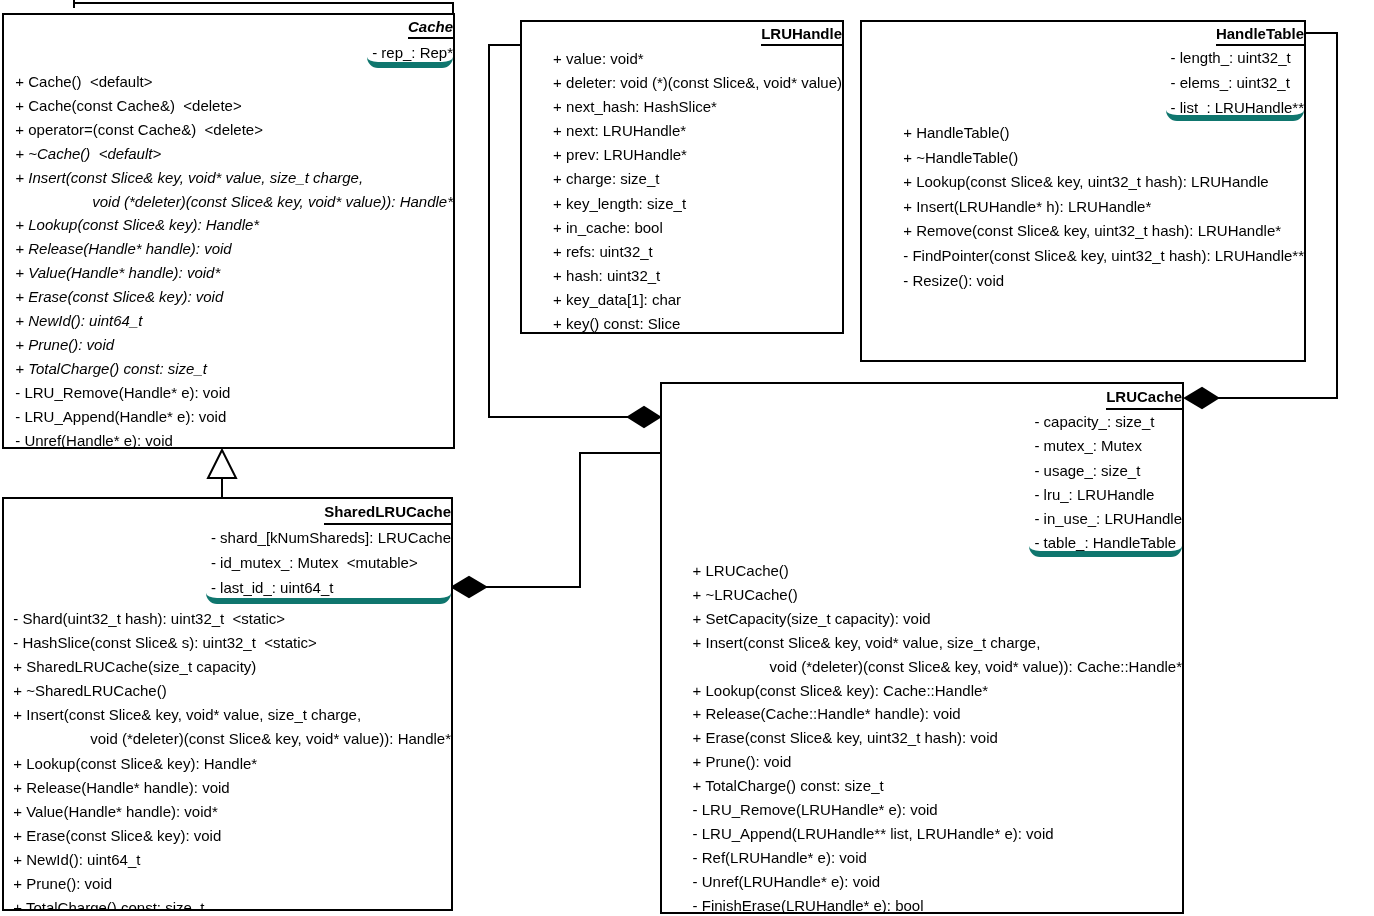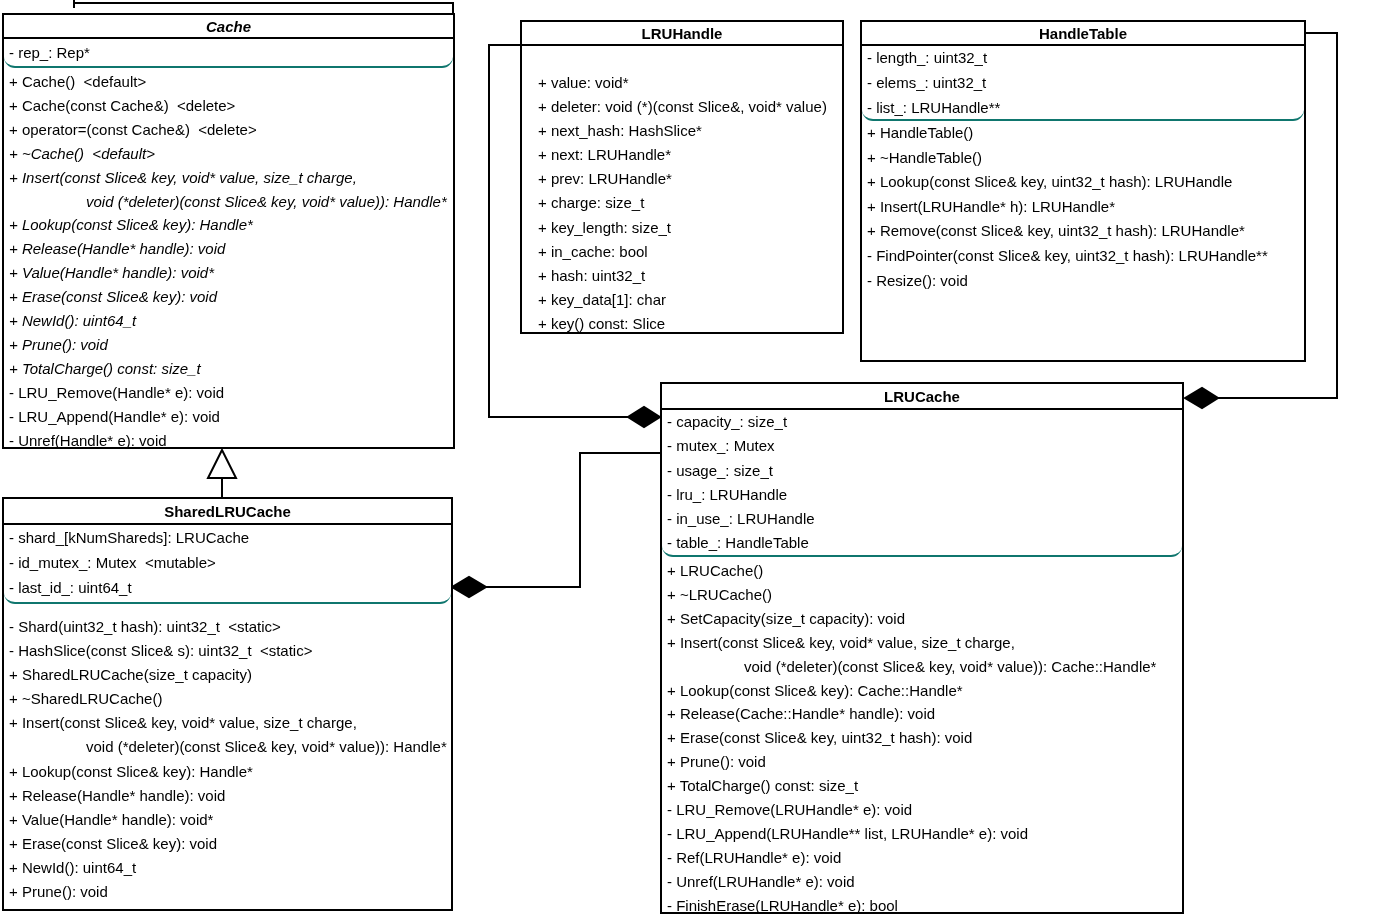--- a/index.html
+++ b/index.html
@@ -12,73 +12,74 @@
     color: #000000;
     overflow: hidden;
   }
   .uml-class {
     position: absolute;
     background: #ffffff;
     border: 2px solid #000000;
     box-sizing: border-box;
     display: flex;
     flex-direction: column;
+    align-items: flex-end;
   }
   .uml-title {
     font-weight: bold;
     font-size: 15px;
     text-align: center;
     border-bottom: 2px solid #000000;
     flex: 0 0 auto;
     display: flex;
     align-items: center;
     justify-content: center;
     box-sizing: border-box;
   }
   .abstract .uml-title { font-style: italic; }
   .uml-compartment {
     box-sizing: border-box;
     overflow: hidden;
     flex: 0 0 auto;
   }
   .uml-compartment.grow { flex: 1 1 auto; }
-  .uml-compartment.divider { border-bottom: 2px solid #0f766e; border-radius: 11px; }
+  .uml-compartment.divider { border-bottom: 6px solid #0f766e; border-radius: 11px; }
   .uml-row {
     font-size: 15px;
     white-space: pre;
     padding-left: 5px;
   }
   .uml-row.it { font-style: italic; }
   .uml-row.cont { padding-left: 82px; }
 
   
   #class-cache          { left: 2px;   top: 13px;  width: 453px; height: 436px; }
   #class-cache .uml-title { height: 24px; }
   #class-cache .attrs   { height: 29px; }
   #class-cache .attrs .uml-row { line-height: 27px; }
   #class-cache .methods .uml-row { line-height: 23.9px; }
   #class-cache .methods { padding-top: 2px; }
 
-  #class-lruhandle      { left: 520px; top: 20px;  width: 324px; height: 314px; gap: 24px; }
+  #class-lruhandle      { left: 520px; top: 20px;  width: 324px; height: 314px; }
   #class-lruhandle .uml-title { height: 24px; }
   #class-lruhandle .attrs .uml-row { line-height: 24.1px; padding-left: 16px; }
   #class-lruhandle .attrs { padding-top: 1px; }
 
   #class-handletable    { left: 860px; top: 20px;  width: 446px; height: 342px; }
   #class-handletable .uml-title { height: 24px; }
   #class-handletable .attrs { height: 75px; }
   #class-handletable .attrs .uml-row { line-height: 24.8px; }
   #class-handletable .methods .uml-row { line-height: 24.6px; }
 
   #class-sharedlrucache { left: 2px;   top: 497px; width: 451px; height: 414px; }
   #class-sharedlrucache .uml-title { height: 26px; }
   #class-sharedlrucache .attrs { height: 79px; }
   #class-sharedlrucache .attrs .uml-row { line-height: 25px; }
   #class-sharedlrucache .methods .uml-row { line-height: 24.1px; }
-  #class-sharedlrucache .methods { padding-top: 3px; margin-top: 8px; }
+  #class-sharedlrucache .methods { padding-top: 3px; }
 
   #class-lrucache       { left: 660px; top: 382px; width: 524px; height: 532px; }
   #class-lrucache .uml-title { height: 26px; }
   #class-lrucache .attrs { height: 147px; }
   #class-lrucache .attrs .uml-row { line-height: 24.3px; }
   #class-lrucache .methods .uml-row { line-height: 23.9px; }
   #class-lrucache .methods { padding-top: 2px; }
 
   #edges {
     position: absolute;
@@ -141,20 +142,21 @@
     <div class="uml-title">LRUHandle</div>
     <div class="uml-compartment attrs grow">
         <div class="uml-row">+ value: void*</div>
         <div class="uml-row">+ deleter: void (*)(const Slice&amp;, void* value)</div>
         <div class="uml-row">+ next_hash: HashSlice*</div>
         <div class="uml-row">+ next: LRUHandle*</div>
         <div class="uml-row">+ prev: LRUHandle*</div>
         <div class="uml-row">+ charge: size_t</div>
         <div class="uml-row">+ key_length: size_t</div>
         <div class="uml-row">+ in_cache: bool</div>
+        <div class="uml-row">+ refs: uint32_t</div>
         <div class="uml-row">+ hash: uint32_t</div>
         <div class="uml-row">+ key_data[1]: char</div>
         <div class="uml-row">+ key() const: Slice</div>
       </div>
   </div>
 
   <div id="class-handletable" class="uml-class">
     <div class="uml-title">HandleTable</div>
     <div class="uml-compartment attrs divider">
         <div class="uml-row">- length_: uint32_t</div>

